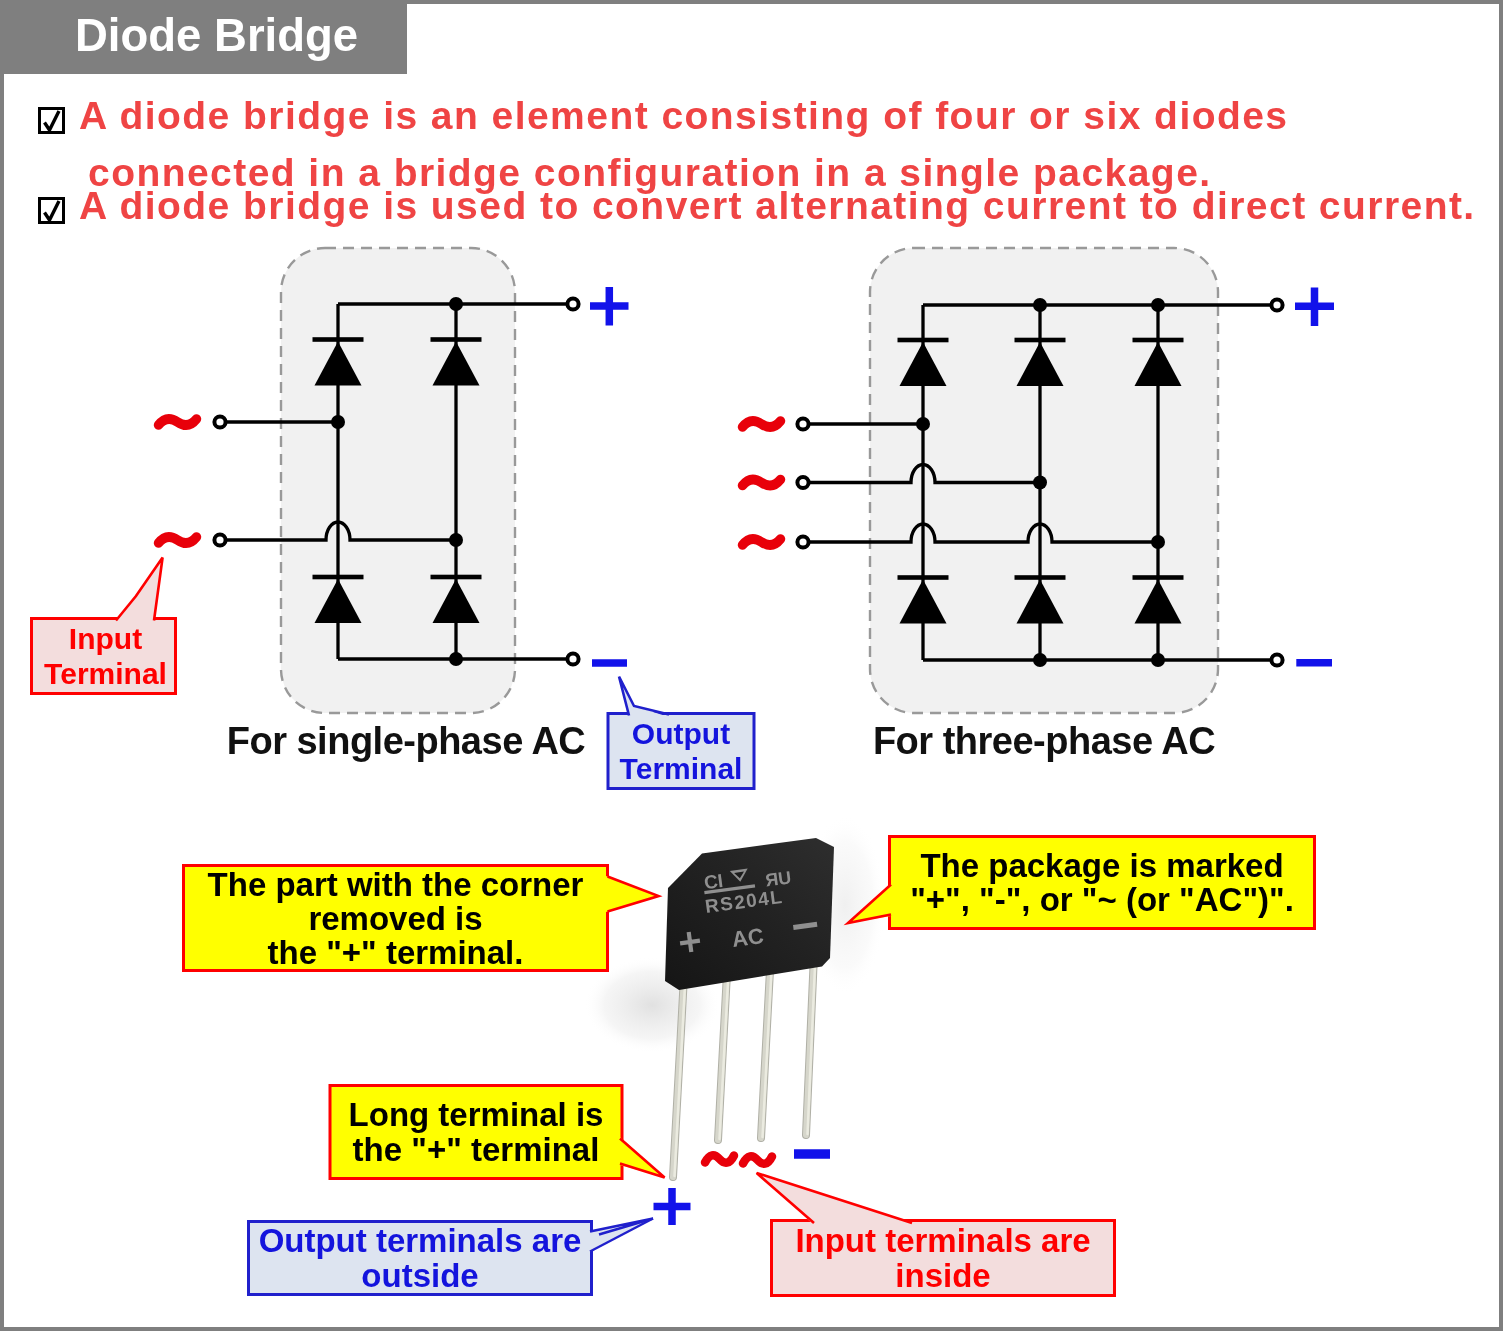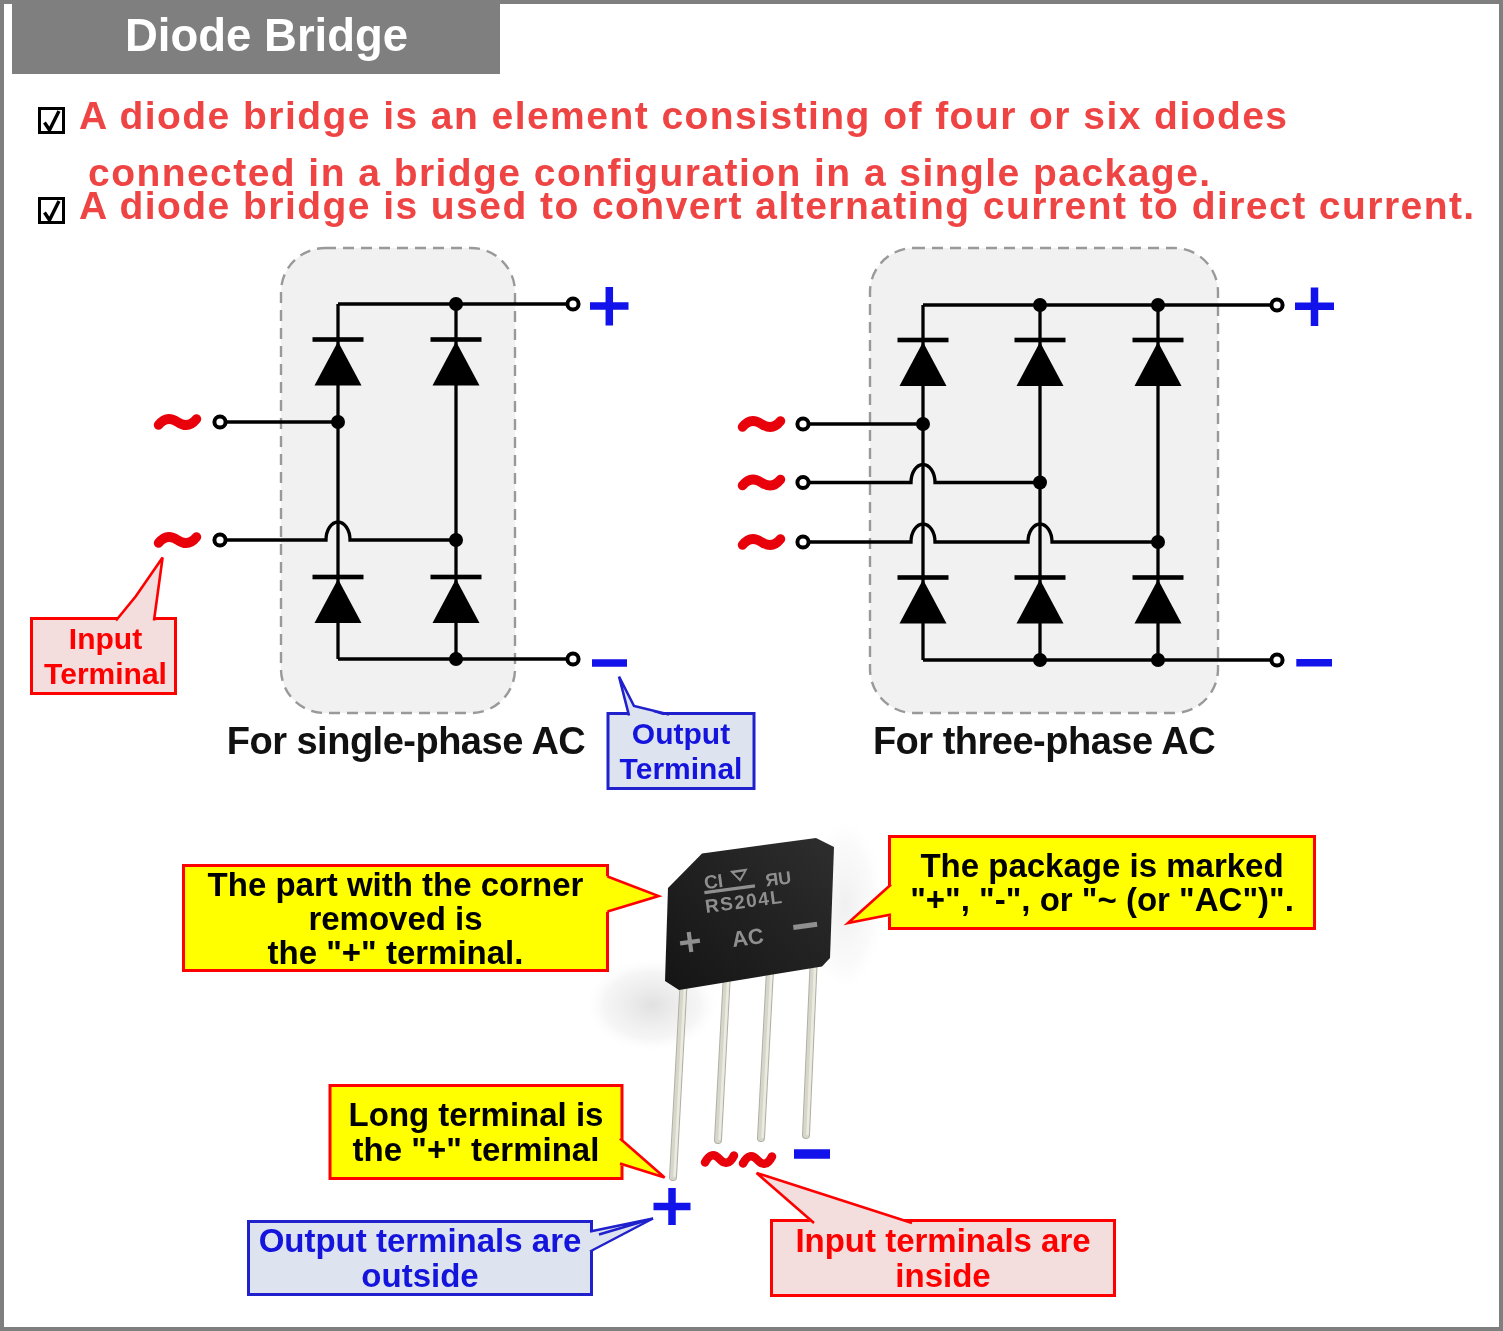--- a/index.html
+++ b/index.html
@@ -1,18 +1,18 @@
 <!DOCTYPE html>
 <html><head>
 <meta charset="utf-8">
 <style>
 html,body{margin:0;padding:0;}
 body{width:1503px;height:1331px;position:relative;background:#ffffff;font-family:"Liberation Sans",sans-serif;overflow:hidden;}
 .frame{position:absolute;left:0;top:0;width:1495px;height:1323px;border:4px solid #7f7f7f;z-index:5;pointer-events:none;}
-.title{position:absolute;left:12px;top:0;width:488px;height:74px;background:#7f7f7f;z-index:6;color:#ffffff;font-size:45.5px;font-weight:bold;line-height:71px;padding-left:113px;box-sizing:border-box;}
+.title{position:absolute;left:0;top:0;width:407px;height:74px;background:#7f7f7f;z-index:6;color:#ffffff;font-size:45.5px;font-weight:bold;line-height:71px;padding-left:75px;box-sizing:border-box;}
 .bl{position:absolute;white-space:nowrap;font-weight:bold;font-size:39px;letter-spacing:1.45px;color:#ef4444;z-index:2;}
 .cb{display:inline-block;vertical-align:-5px;margin-left:2px;margin-right:14px;}
 </style>
 </head>
 <body>
 <div class="frame"></div>
 <div class="title">Diode Bridge</div>
 <div class="bl" style="left:36px;top:93.5px;"><svg class="cb" width="27" height="27" viewBox="0 0 27 27">
       <rect x="1.5" y="1.5" width="24" height="24" fill="#fff" stroke="#000" stroke-width="3"></rect>
       <path d="M6.5 15.5 L11.5 23 L21 4" fill="none" stroke="#000" stroke-width="3.4"></path>

